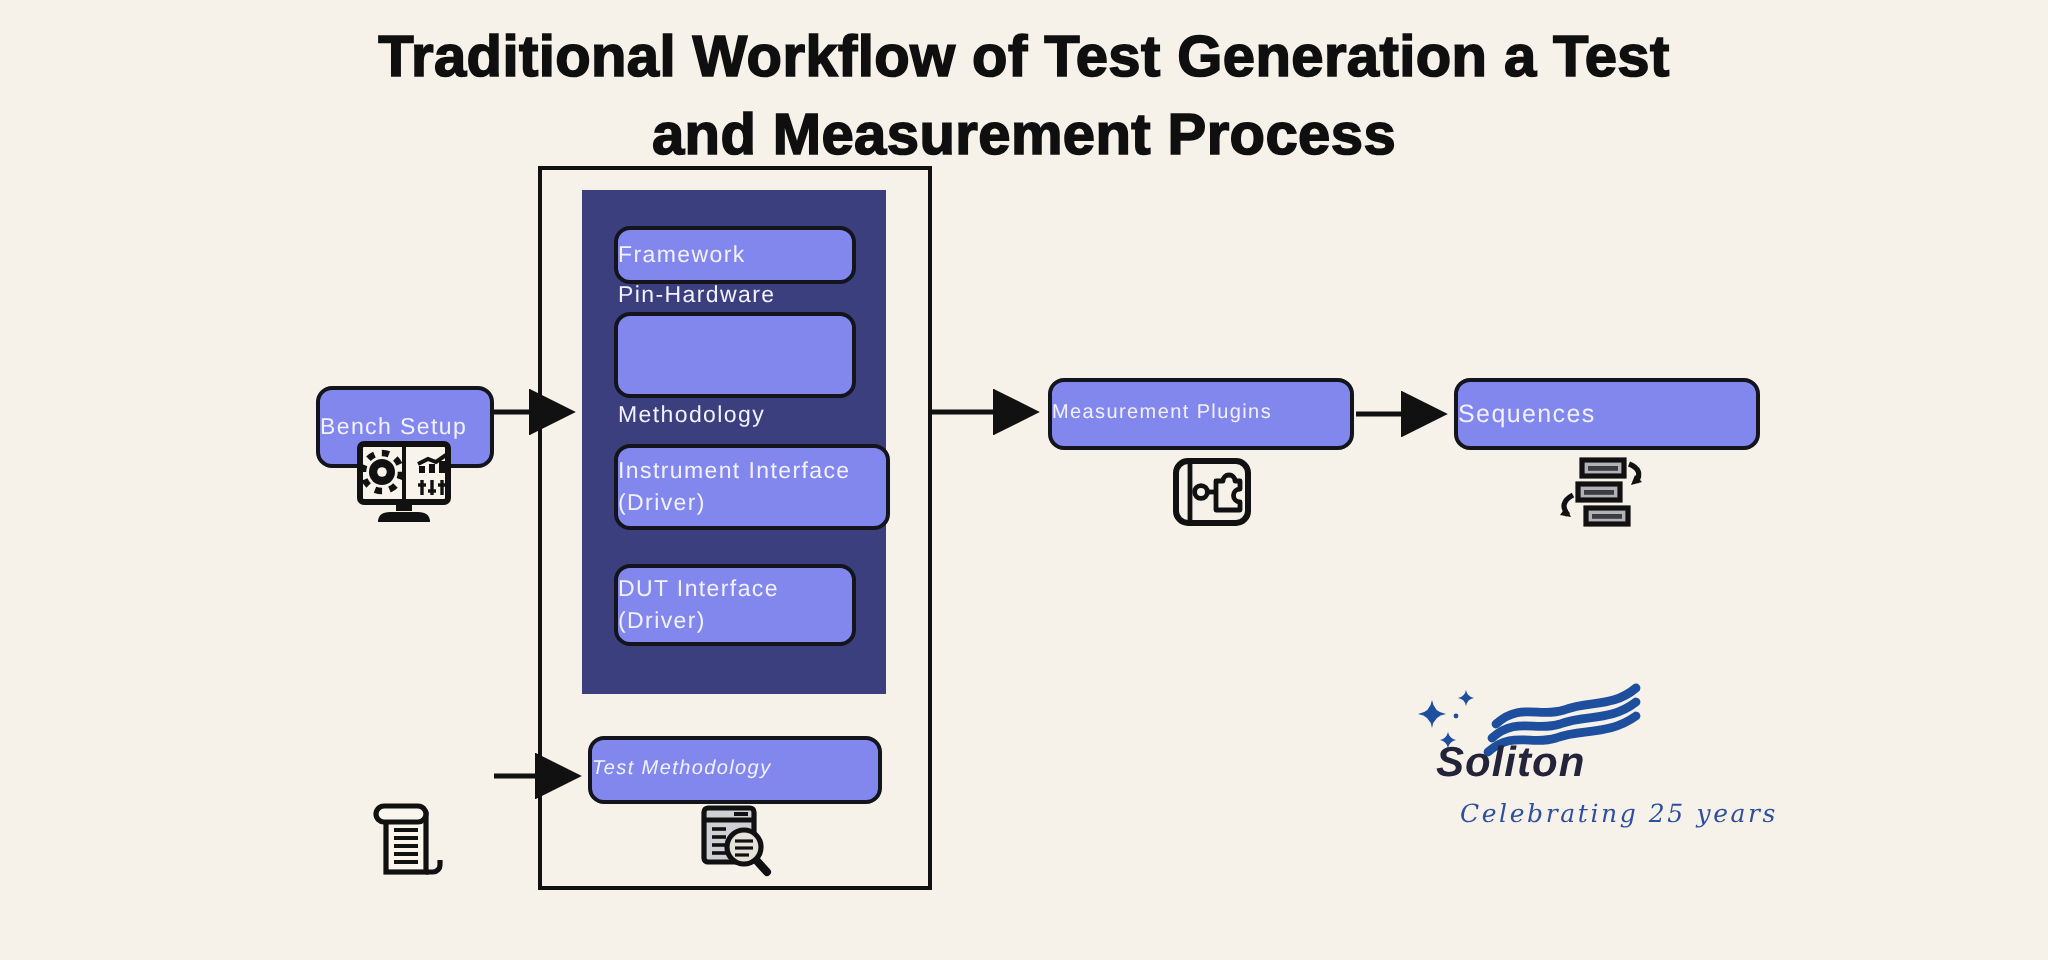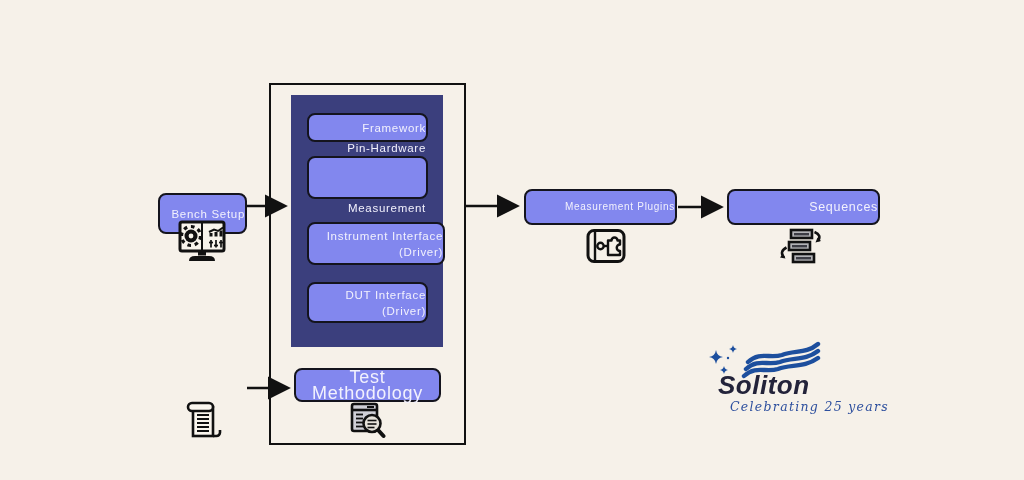--- a/index.html
+++ b/index.html
@@ -40,78 +40,82 @@
   }
   
   .node {
     position: absolute;
     background: #8287ee;
     border: 2px solid #14141d;
     border-radius: 8px;
     color: #f2f1fd;
     display: flex;
     flex-direction: column;
-    align-items: flex-end;
+    align-items: flex-start;
     justify-content: center;
     text-align: center;
     font-size: 11.5px;
     letter-spacing: 0.7px;
     line-height: 16px;
   }
   .node .ln { display: block; }
   .n-framework   { left: 307px; top: 113px; width: 121px; height: 29px; }
   .n-pinhw       { left: 307px; top: 156px; width: 121px; height: 43px; gap: 44px; }
   .n-instr       { left: 307px; top: 222px; width: 138px; height: 43px; }
   .n-dut         { left: 307px; top: 282px; width: 121px; height: 41px; }
-  .n-testmeth    { left: 294px; top: 368px; width: 147px; height: 34px; font-size: 18px; }
+  .n-testmeth    { left: 294px; top: 368px; width: 147px; height: 34px; font-size: 10px; font-style: italic; }
   .n-bench       { left: 158px; top: 193px; width: 89px;  height: 41px; }
   .n-require     { left: 158px; top: 374px; width: 89px;  height: 27px; }
   .n-measure     { left: 524px; top: 189px; width: 153px; height: 36px; font-size: 10px; }
   .n-sequence    { left: 727px; top: 189px; width: 153px; height: 36px; font-size: 12.5px; }
   
   .icon { position: absolute; }
   .i-bench    { left: 176px; top: 220px; }
   .i-require  { left: 184px; top: 401px; }
   .i-testmeth { left: 350px; top: 401px; }
   .i-measure  { left: 585px; top: 228px; }
   .i-sequence { left: 777px; top: 228px; }
   
   .arrows { position: absolute; left: 0; top: 0; pointer-events: none; }
   
   .logo { position: absolute; left: 700px; top: 340px; width: 175px; }
   .logo-art { position: absolute; left: 0; top: 0; }
   .logo-brand {
     position: absolute; left: 18px; top: 30px;
-    font-size: 26px; font-weight: bold; font-style: italic;
+    font-size: 21px; font-weight: bold; font-style: italic;
     color: #23233a; letter-spacing: 0.5px;
   }
   .logo-tagline {
     position: absolute; left: 19px; top: 59px;
     font-family: "DejaVu Serif", serif;
     font-style: italic; font-size: 12.5px;
     color: #2d4f9e; letter-spacing: 1.3px;
     white-space: nowrap;
     margin-left: 11px;
   }
 </style>
 </head>
 <body>
 
 <div class="canvas">
 
+  <div class="title">
+    <div>Traditional Workflow of Test Generation a Test</div>
+    <div>and Measurement Process</div>
+  </div>
 
   <div class="outer-frame"></div>
   <div class="inner-navy"></div>
 
   <div class="node n-framework">
     <span class="ln">Framework</span>
   </div>
   <div class="node n-pinhw">
     <span class="ln">Pin-Hardware</span>
-    <span class="ln">Measurement</span>
+    <span class="ln">Methodology</span>
   </div>
   <div class="node n-instr">
     <span class="ln">Instrument Interface</span>
     <span class="ln">(Driver)</span>
   </div>
   <div class="node n-dut">
     <span class="ln">DUT Interface</span>
     <span class="ln">(Driver)</span>
   </div>
   <div class="node n-testmeth">

